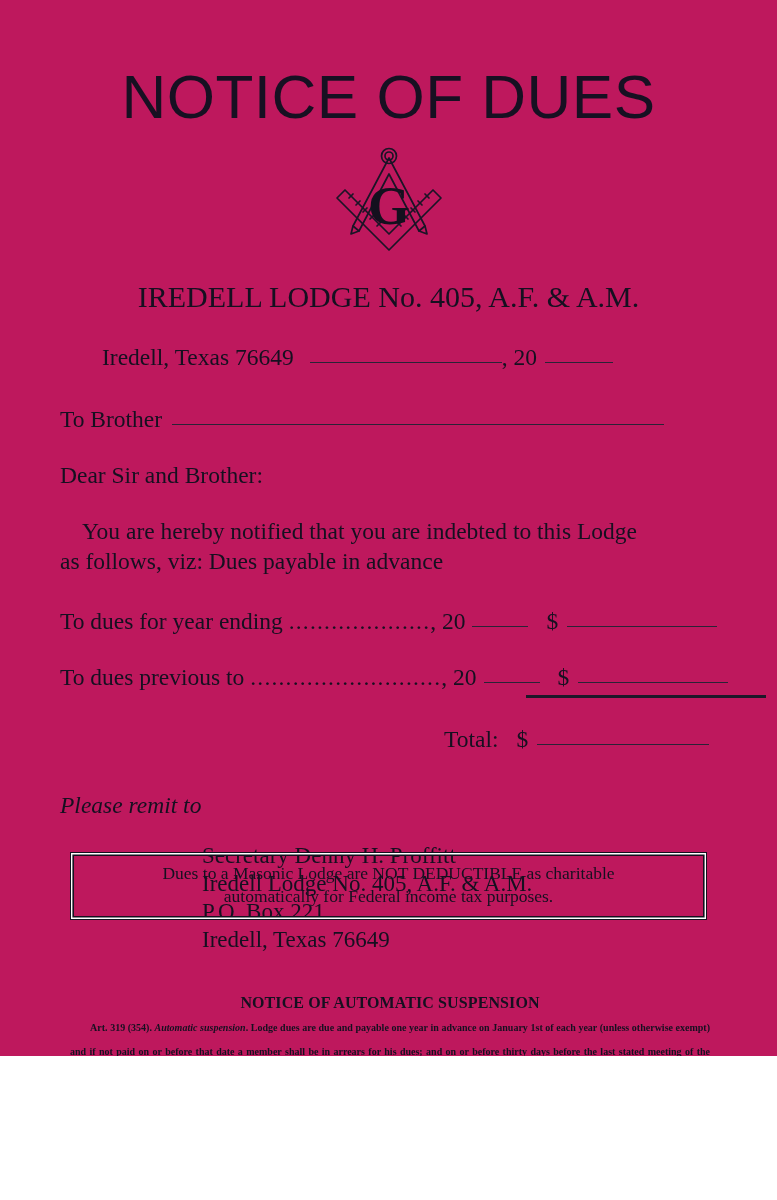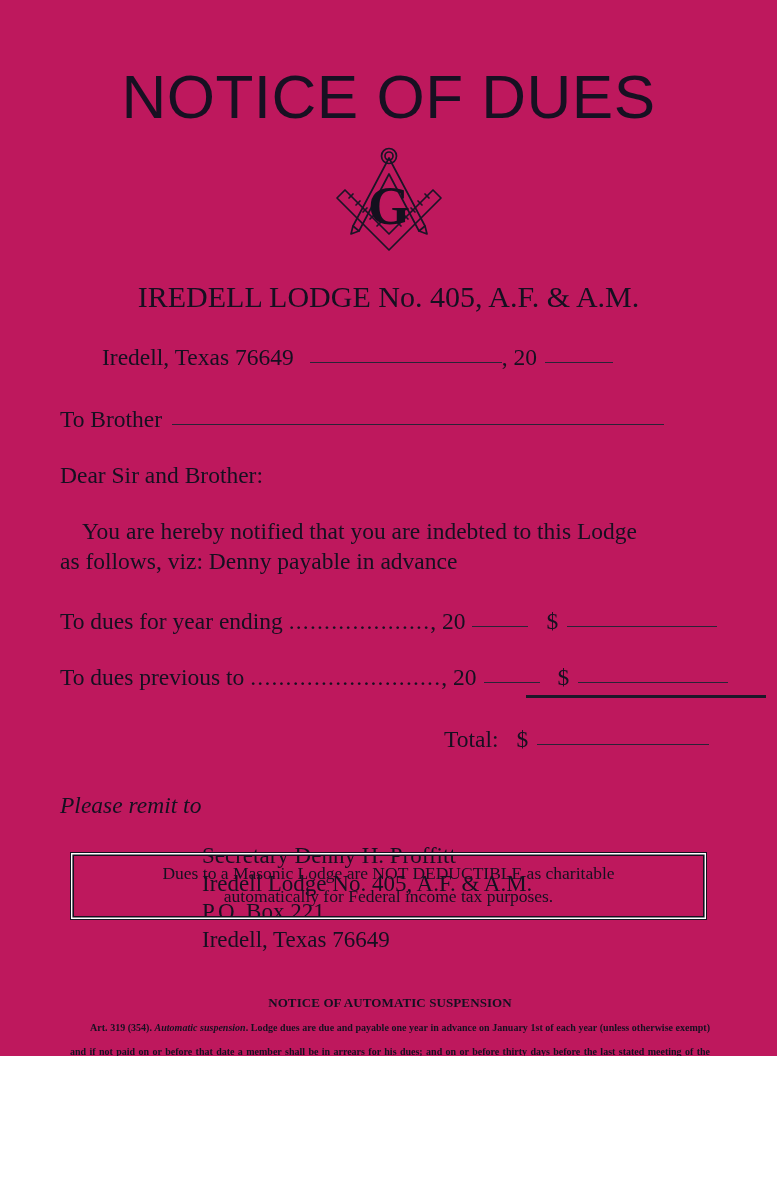--- a/index.html
+++ b/index.html
@@ -165,21 +165,21 @@
   
   .suspension {
     position: absolute;
     left: 70px;
     top: 992px;
     width: 640px;
   }
   .susp-title {
     text-align: center;
     font-weight: bold;
-    font-size: 13px;
+    font-size: 16px;
     line-height: 22px;
     letter-spacing: 0.1px;
   }
   .susp-body {
     margin-top: 2px;
     font-size: 10px;
     line-height: 24px;
     text-align: justify;
     text-align-last: left;
     font-weight: bold;
@@ -225,21 +225,21 @@
     </div>
 
     <div class="to-brother row">
       <span>To Brother</span><span class="rule rule-brother"></span>
     </div>
 
     <div class="dear row">Dear Sir and Brother:</div>
 
     <div class="para">
       <span class="indent"></span><span>You are hereby notified that you are indebted to this Lodge</span><br>
-      <span>as follows, viz: Denny payable in advance</span>
+      <span>as follows, viz: Dues payable in advance</span>
     </div>
 
     <div class="dues-block">
 
       <div class="dues-line">
         <span>To dues for year ending</span>
         <span class="leader">....................</span><span>, 20</span><span class="rule rule-yr2"></span><span class="dollar">$</span><span class="rule rule-amt"></span>
       </div>
 
       <div class="dues-line second">

